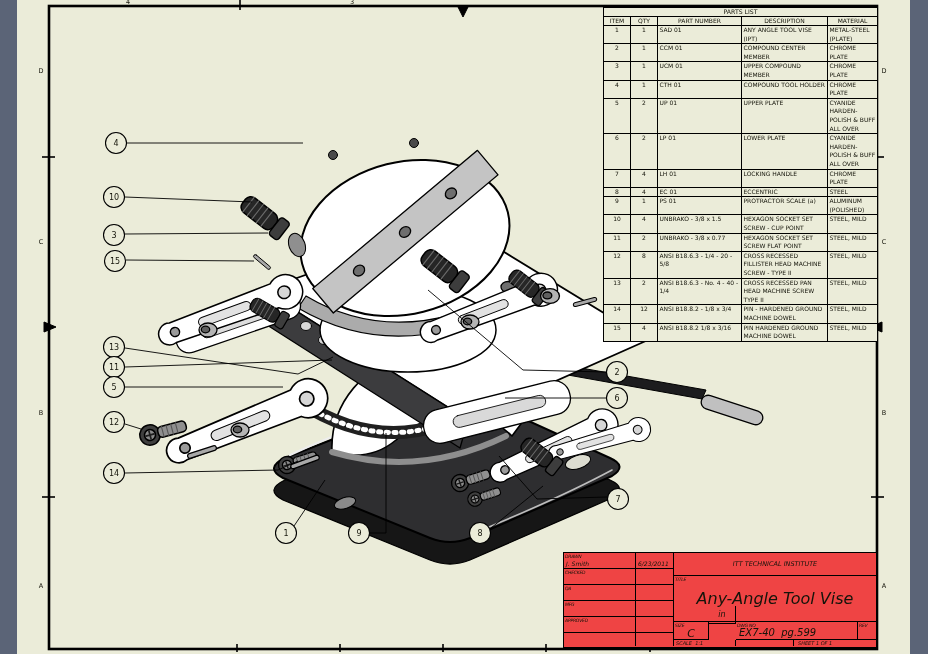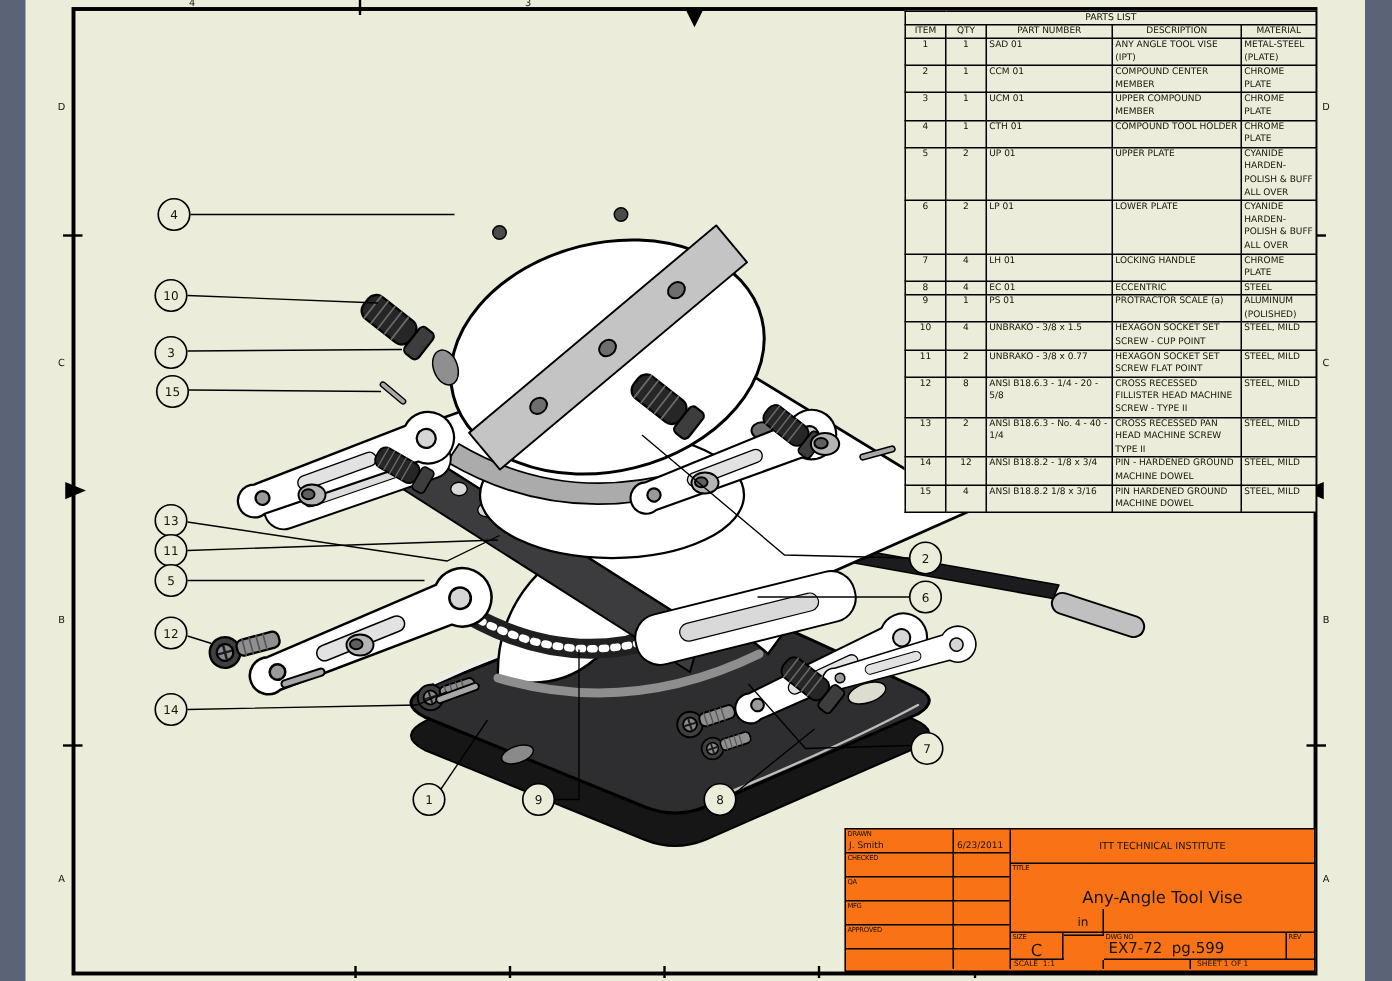--- a/index.html
+++ b/index.html
@@ -25,28 +25,28 @@
   }
   .parts-list .tbl-title{ text-align:center;font-size:6.2px;line-height:8px;}
   .parts-list thead th{text-align:center;line-height:8px;}
   .parts-list td.c0,.parts-list td.c1{text-align:center;}
   .col-item{width:27px;} .col-qty{width:27px;} .col-part{width:84px;}
   .col-desc{width:86px;} .col-mat{width:50px;}
 
   
   .title-block{
     position:absolute;left:563px;top:552px;width:314px;height:96px;
-    box-sizing:border-box;border:1.6px solid #000;background:#f97316;
+    box-sizing:border-box;border:1.6px solid #000;background:#ef4444;font-style:italic;
   }
   .tb-cell{position:absolute;box-sizing:border-box;border-right:1px solid #000;border-bottom:1px solid #000;}
   .tb-lbl{position:absolute;left:1px;top:0.5px;font-size:4.5px;line-height:5px;letter-spacing:-0.2px;}
   .tb-val{position:absolute;left:2px;bottom:1px;font-size:6px;line-height:7px;}
   .tb-center{display:flex;align-items:center;justify-content:center;height:100%;}
   .company{font-size:6.5px;}
-  .drawing-title{font-size:11px;}
+  .drawing-title{font-size:16px;}
   .size-val{font-size:11px;}
   .units-val{font-size:8px;}
   .dwg-val{font-size:10px;white-space:nowrap;}
   .small-val{font-size:5px;line-height:6px;}
 
   
   text{font-family:"DejaVu Sans", sans-serif;fill:#14140a;}
 </style>
 </head>
 <body>
@@ -455,21 +455,21 @@
   <div class="tb-cell" style="left:110px;top:69px;width:35px;height:18px;">
     <span class="tb-lbl">SIZE</span>
     <div class="tb-center size-val" style="padding-top:3px;">C</div>
   </div>
   <div class="tb-cell" style="left:145px;top:53px;width:27px;height:18px;">
     <div class="tb-center units-val">in</div>
   </div>
   <div class="tb-cell" style="left:172px;top:69px;width:122px;height:18px;">
     <span class="tb-lbl">DWG NO</span>
     <div class="dwg-val" style="position:absolute;left:3px;bottom:1px;">
-      <span>EX7-72</span>&nbsp;&nbsp;<span>pg.599</span>
+      <span>EX7-40</span>&nbsp;&nbsp;<span>pg.599</span>
     </div>
   </div>
   <div class="tb-cell" style="left:294px;top:69px;width:18px;height:18px;border-right:none;">
     <span class="tb-lbl">REV</span>
   </div>
   <div class="tb-cell" style="left:110px;top:87px;width:62px;height:6px;border-bottom:none;">
     <span class="small-val" style="position:absolute;left:2px;top:0;"><span>SCALE</span>&nbsp;&nbsp;<span>1:1</span></span>
   </div>
   <div class="tb-cell" style="left:172px;top:87px;width:58px;height:6px;border-bottom:none;"></div>
   <div class="tb-cell" style="left:230px;top:87px;width:82px;height:6px;border-bottom:none;border-right:none;">

